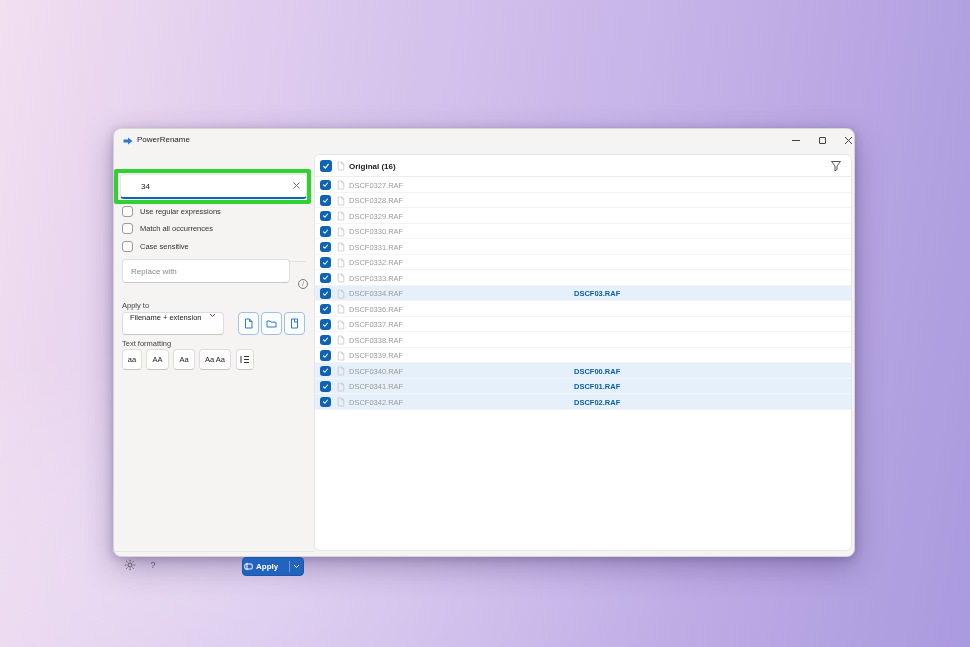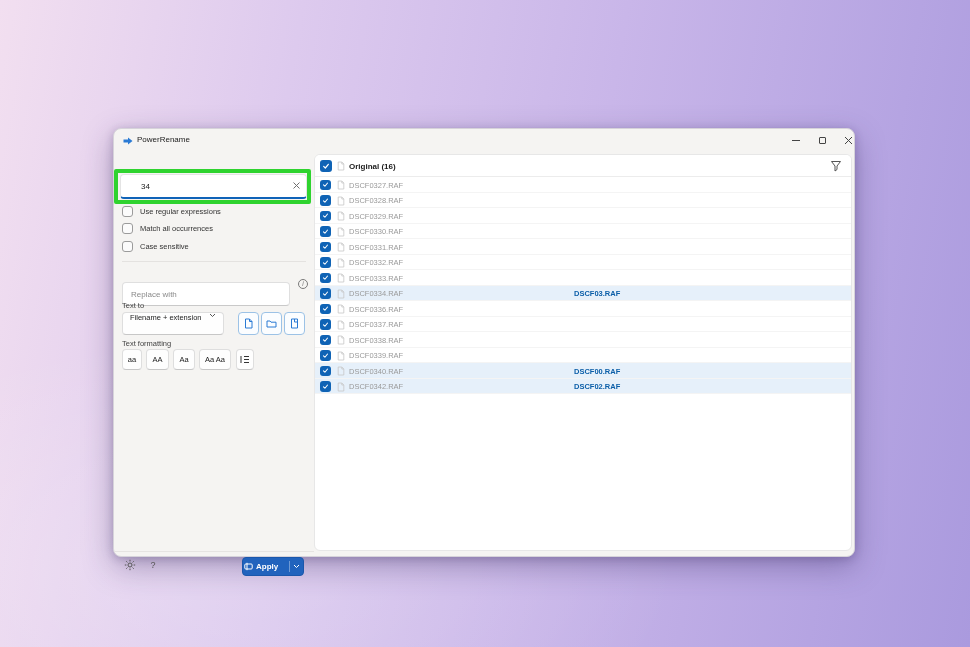--- a/index.html
+++ b/index.html
@@ -36,21 +36,21 @@
   .search {
     width:100%; height:100%; background:#fff; border:1px solid #e4e4e4;
     border-bottom:2px solid #0f63b8; border-radius:4px; font-size:8px;
     padding:0 18px 0 20px; color:#1b1b1b; font-family:"Liberation Sans", sans-serif; outline:none;
   }
   .clearx { position:absolute; right:6px; top:7px; width:9px; height:9px; cursor:pointer; }
   .opt { position:absolute; left:8px; height:14px; display:flex; align-items:center; cursor:pointer; }
   .optbox { width:11px; height:11px; border:1px solid #9b9b9b; border-radius:3px; background:#fbfbfb; margin-right:7px; flex:none; }
   .optlabel { font-size:7.5px; color:#333; }
   .divider { position:absolute; left:8px; width:184px; height:1px; background:#e4e2e0; }
-  .replwrap { position:absolute; left:8px; top:129px; width:168px; height:24px; }
+  .replwrap { position:absolute; left:8px; top:106px; width:168px; height:24px; }
   .repl {
     width:100%; height:100%; background:#fff; border:1px solid #dfdfdf; border-bottom:1px solid #c9c9c9;
     border-radius:4px; font-size:8px; padding:0 8px; color:#1b1b1b; font-family:"Liberation Sans", sans-serif; outline:none;
   }
   .repl::placeholder { color:#8a8a8a; }
   .infoicon { position:absolute; left:184px; top:126px; width:10px; height:10px; border:1px solid #7a7a7a;
     border-radius:50%; color:#7a7a7a; font-size:6.5px; line-height:8px; text-align:center; font-style:italic; }
   .smalllabel { position:absolute; left:8px; font-size:7.5px; color:#444; }
   .dropdown {
     position:absolute; left:8px; top:159px; width:102px; height:23px; background:#fefefe;
@@ -149,21 +149,21 @@
       <span class="optlabel">Case sensitive</span>
     </div>
 
     <div class="divider" style="top:108px"></div>
 
     <div class="replwrap">
       <input class="repl" type="text" placeholder="Replace with" style="">
     </div>
     <div class="infoicon">i</div>
 
-    <div class="smalllabel" style="top:148px">Text to</div>
+    <div class="smalllabel" style="top:148px">Apply to</div>
     <div class="dropdown">
       <span>Filename + extension</span>
       <svg width="7" height="5" viewBox="0 0 7 5">
           <path d="M1 1l2.5 2.5L6 1" stroke="#555" stroke-width="1" fill="none"></path>
         </svg>
     </div>
 
     <div class="tgl" style="left:124px">
       <svg width="9" height="11" viewBox="0 0 9 11">
         <path d="M1.5 1h4l2.5 2.5V10h-6.5z" fill="none" stroke="#2a7ad4" stroke-width="1"></path>
@@ -437,19 +437,34 @@
             <svg width="7" height="7" viewBox="0 0 12 12">
               <path d="M2.5 6.5l2.5 2.5 4.5-5.5" stroke="#fff" stroke-width="1.8" fill="none" stroke-linecap="round" stroke-linejoin="round"></path>
             </svg>
           </span>
           <span class="doc">
             <svg width="8" height="10" viewBox="0 0 10 12">
               <path d="M1.5 1h4.5l2.5 2.5V11h-7z" fill="none" stroke="#c6c6c6" stroke-width="1"></path>
               <path d="M6 1v2.5h2.5" fill="none" stroke="#c6c6c6" stroke-width="1"></path>
             </svg>
           </span>
+          <span class="fname">DSCF0341.RAF</span>
+          <span class="rname">DSCF01.RAF</span>
+        </div>
+        <div class="row hl">
+          <span class="cb">
+            <svg width="7" height="7" viewBox="0 0 12 12">
+              <path d="M2.5 6.5l2.5 2.5 4.5-5.5" stroke="#fff" stroke-width="1.8" fill="none" stroke-linecap="round" stroke-linejoin="round"></path>
+            </svg>
+          </span>
+          <span class="doc">
+            <svg width="8" height="10" viewBox="0 0 10 12">
+              <path d="M1.5 1h4.5l2.5 2.5V11h-7z" fill="none" stroke="#c6c6c6" stroke-width="1"></path>
+              <path d="M6 1v2.5h2.5" fill="none" stroke="#c6c6c6" stroke-width="1"></path>
+            </svg>
+          </span>
           <span class="fname">DSCF0342.RAF</span>
           <span class="rname">DSCF02.RAF</span>
         </div>
       </div>
   </div>
 
 </div>
 
 </body></html>

